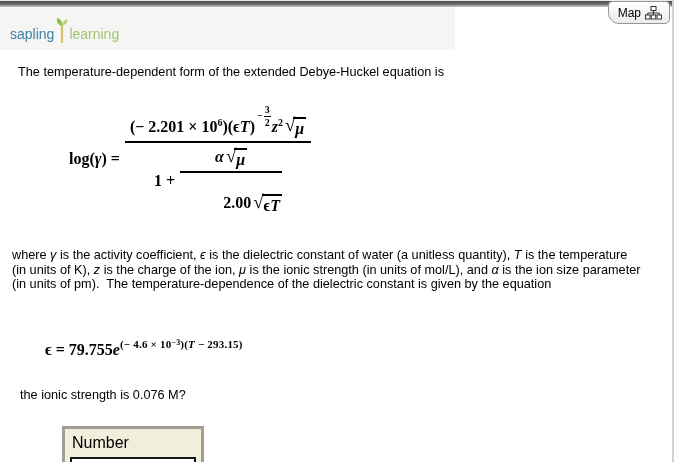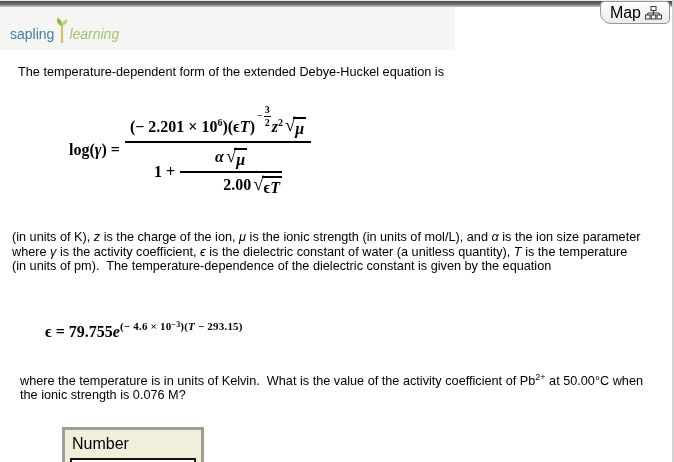--- a/index.html
+++ b/index.html
@@ -15,50 +15,50 @@
     background:linear-gradient(to bottom,#e9e9e9 0%,#e9e9e9 12%,#515151 20%,#6b6b6b 60%,#a8a8a8 85%,#cdcdcd 100%);
   }
   
   .header-band {
     position:absolute; top:7px; left:0; width:455px; height:43px;
     background:var(--band-gray,#f5f5f4);
     display:flex; align-items:center; padding-left:10px;
   }
   .logo { display:flex; align-items:flex-end; font-size:14px; line-height:1; }
   .logo .w1 { color:var(--logo-blue,#4080a5); }
-  .logo .w2 { color:var(--logo-green,#a2c472);font-style:italic; }
+  .logo .w2 { color:var(--logo-green,#a2c472); }
   .logo-plant { width:14px; height:27px; margin:0 0 -3px 1px; }
   
   .map-btn {
     position:absolute; top:1px; right:2px; z-index:3; height:23px;
     display:flex; align-items:center; gap:4px; padding:0 7px 0 9px;
     background:linear-gradient(#ffffff,#ebebeb);
     border:1px solid #969696; border-radius:4px 4px 5px 11px;
-    font-family:"Liberation Sans", sans-serif; font-size:16px; color:#000; cursor:pointer;
+    font-family:"Liberation Sans", sans-serif; font-size:12px; color:#000; cursor:pointer;
   }
   .map-icon { width:17px; height:14px; }
   
   .content { position:absolute; top:50px; left:0; right:0; }
   .para { font-size:12.7px; line-height:14.5px; }
   .p1 { margin:15px 0 8px 18px; }
   .p2 { margin:33px 0 0 12px; }
   .p3 { margin:29px 0 0 20px; }
   .it { font-style:italic; }
   .para sup { font-size:9px; }
   
   .math { font-family:"Liberation Serif", serif; font-weight:bold; font-size:16px; color:#000; }
   .eq1 { margin:23px 0 0 45px; display:flex; align-items:center; }
   .eq-lhs { margin-right:5px; white-space:nowrap;margin-left:24px; }
   .bigfrac { display:inline-block; text-align:center; }
   .bigfrac > .fnum { display:block; border-bottom:2px solid #000; padding:2px 5px 3px; white-space:nowrap; }
   .bigfrac > .fden { display:block; padding-top:4px; }
   .fden-inner { display:inline-flex; align-items:center; gap:5px; }
   .frac2 { display:inline-block; text-align:center; vertical-align:middle; }
   .frac2 > .fnum2 { display:block; border-bottom:2px solid #000; padding:0 8px 2px; white-space:nowrap; }
-  .frac2 > .fden2 { display:block; padding-top:2px; white-space:nowrap;margin-left:43px; }
+  .frac2 > .fden2 { display:block; padding-top:20px; white-space:nowrap;margin-left:43px; }
   .msup { font-size:10px; vertical-align:6px; }
   .stackexp { display:inline-flex; align-items:center; font-size:10px; line-height:1;
               vertical-align:12px; margin:0 1px 0 2px; }
   .sfrac { display:inline-flex; flex-direction:column; align-items:center; margin-left:1px; }
   .sfrac .sn { border-bottom:1px solid #000; padding:0 1px 1px; }
   .sfrac .sd { padding-top:1px; }
   .sqrt { display:inline-flex; align-items:flex-start; margin-left:2px; }
   .sqrt .sign { font-size:1.18em; line-height:1; margin-right:-2px; }
   .sqrt .rad { border-top:2px solid #000; padding:1px 2px 0 2px; margin-top:1px; white-space:nowrap; }
   .eq2 { margin:46px 0 0 45px; }
@@ -133,29 +133,28 @@
                     <span class="sign">√</span>
                     <span class="rad"><span>ϵ</span><span class="it">T</span></span>
                   </span></span>
             </span>
           </span>
         </span>
       </span>
     </div>
 
     <div class="para p2">
+        <div><span>where </span><span class="it">γ</span><span> is the activity coefficient, </span><span class="it">ϵ</span><span> is the dielectric constant of water (a unitless quantity), </span><span class="it">T</span><span> is the temperature</span></div>
         <div><span>(in units of K), </span><span class="it">z</span><span> is the charge of the ion, </span><span class="it">μ</span><span> is the ionic strength (in units of mol/L), and </span><span class="it">α</span><span> is the ion size parameter</span></div>
-        <div><span>where </span><span class="it">γ</span><span> is the activity coefficient, </span><span class="it">ϵ</span><span> is the dielectric constant of water (a unitless quantity), </span><span class="it">T</span><span> is the temperature</span></div>
         <div><span>(in units of pm).&nbsp; The temperature-dependence of the dielectric constant is given by the equation</span></div>
       </div>
 
     <div class="eq2 math"><span>ϵ</span><span> = </span><span>79.755</span><span class="it">e</span><sup class="e2exp"><span>(− 4.6 × 10</span><sup>−3</sup><span>)(</span><span class="it">T</span><span> − 293.15)</span></sup></div>
 
     <div class="para p3">
-        <div><span>where the temperature is in units of Kelvin.&nbsp; What is the value of the activity coefficient of Pb</span><sup>2+</sup><span> at 50.00°C when</span></div>
         <div><span>the ionic strength is 0.076 M?</span></div>
       </div>
 
     <div class="answer-box">
       <div class="answer-label">Number</div>
       <div class="answer-input">
         <div class="cursor-box"></div>
       </div>
     </div>
 

